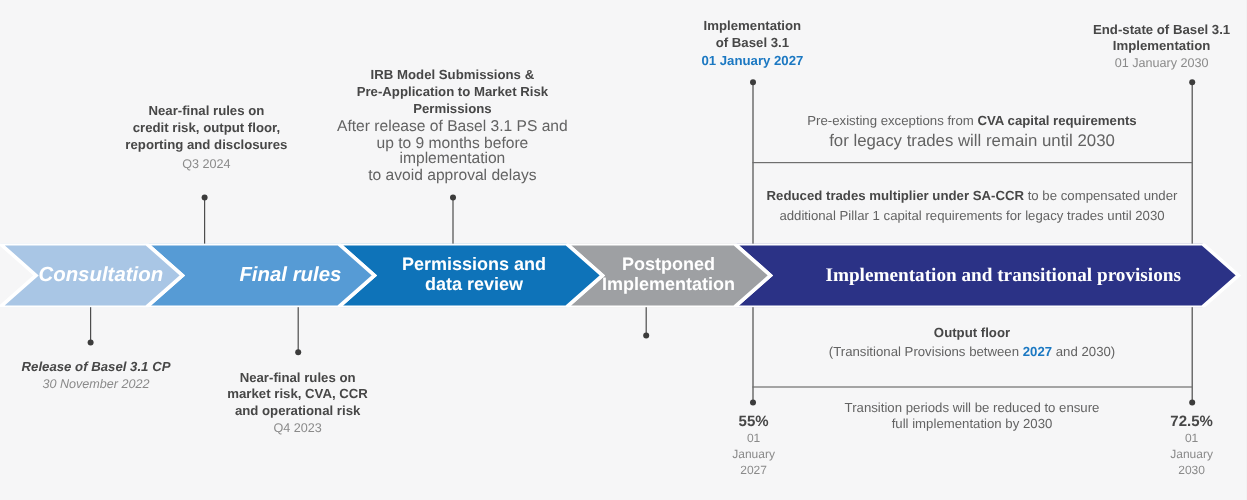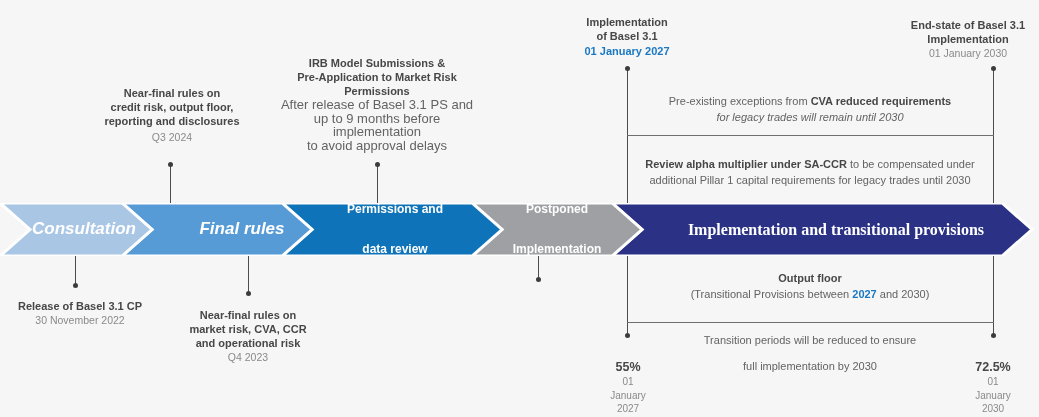--- a/index.html
+++ b/index.html
@@ -27,23 +27,23 @@
     border-radius: 50%; background: #3c3c3c;
   }
   .band-label {
     position: absolute; top: 203px; height: 53px;
     display: flex; flex-direction: column;
     align-items: center; justify-content: center;
     color: #ffffff; font-weight: bold; text-align: center;
   }
   .band-label .ln { line-height: 1.08; }
   .fs17 { font-size: 17px; font-style: italic; }
-  .fs15 { font-size: 12px; justify-content: space-between; }
+  .fs15 { font-size: 15px; }
   .fs16 { font-size: 16px; font-family: Liberation Serif, serif; }
-  .pct { font-weight: bold; color: #474747; font-size: 12.5px; line-height: 15px; margin-top: 16px; }
+  .pct { font-weight: bold; color: #474747; font-size: 12.5px; line-height: 15px; }
   .small-date { font-weight: normal; color: #8a8a8a; font-size: 10px; line-height: 13.5px; }
 </style>
 </head>
 <body>
 
 <div id="stage">
 
   <svg class="abs" style="left:0; top:203px;" width="1039" height="53" viewBox="0 0 1039 53">
     <polygon stroke="#ffffff" stroke-width="3" points="612,0 1002,0 1032,26.5 1002,53 612,53 642,26.5" fill="#2b3286"></polygon>
     <polygon stroke="#ffffff" stroke-width="3" points="472,0 612,0 642,26.5 612,53 472,53 502,26.5" fill="#9ea0a3"></polygon>
@@ -124,59 +124,59 @@
   </div>
 
   <div class="abs center" style="left:878px; top:18px; width:180px;">
     <div class="t-bold">End-state of Basel 3.1</div>
     <div class="t-bold">Implementation</div>
     <div class="t-date" style="margin-top:1px;">01 January 2030</div>
   </div>
 
   <div class="abs center nowrap" style="left:630px; top:93px; width:360px;">
     <div class="t-body" style="font-size:11px; line-height:16px;">
-      <span>Pre-existing exceptions from </span><span class="t-bold" style="font-size:11px;">CVA reduced requirements</span>
+      <span>Pre-existing exceptions from </span><span class="t-bold" style="font-size:11px;">CVA capital requirements</span>
     </div>
-    <div class="t-body" style="font-size:11px; line-height:16px;font-style:italic;">for legacy trades will remain until 2030</div>
+    <div class="t-body" style="font-size:14px; line-height:16px;">for legacy trades will remain until 2030</div>
   </div>
 
   <div class="abs center nowrap" style="left:628px; top:156px; width:364px;">
     <div class="t-body" style="font-size:11px; line-height:16px;">
-      <span class="t-bold" style="font-size:11px;">Review alpha multiplier under SA-CCR</span><span> to be compensated under</span>
+      <span class="t-bold" style="font-size:11px;">Reduced trades multiplier under SA-CCR</span><span> to be compensated under</span>
     </div>
     <div class="t-body" style="font-size:11px; line-height:16px;">additional Pillar 1 capital requirements for legacy trades until 2030</div>
   </div>
 
   <div class="abs center nowrap" style="left:630px; top:271px; width:360px;">
     <div class="t-bold" style="line-height:15px;">Output floor</div>
     <div class="t-body" style="font-size:11px; line-height:16px;">
       <span>(Transitional Provisions between </span><span class="t-accent" style="font-size:11px;">2027</span><span> and 2030)</span>
     </div>
   </div>
 
   <div class="abs center nowrap" style="left:660px; top:334px; width:300px;">
     <div class="t-body" style="font-size:11px; line-height:13.5px;">Transition periods will be reduced to ensure</div>
-    <div class="t-body" style="font-size:11px; line-height:13.5px;margin-top:12px;">full implementation by 2030</div>
+    <div class="t-body" style="font-size:11px; line-height:13.5px;">full implementation by 2030</div>
   </div>
 
   <div class="abs center" style="left:588px; top:344px; width:80px;">
     <div class="pct">55%</div>
     <div class="small-date">01</div>
     <div class="small-date">January</div>
     <div class="small-date">2027</div>
   </div>
 
   <div class="abs center" style="left:953px; top:344px; width:80px;">
     <div class="pct">72.5%</div>
     <div class="small-date">01</div>
     <div class="small-date">January</div>
     <div class="small-date">2030</div>
   </div>
 
-  <div class="abs center" style="left:0px; top:299px; width:160px;">
+  <div class="abs center" style="left:0px; top:299px; width:160px;font-style:italic;">
     <div class="t-bold">Release of Basel 3.1 CP</div>
     <div class="t-date" style="margin-top:1px;">30 November 2022</div>
   </div>
 
   <div class="abs center" style="left:158px; top:308px; width:180px;">
     <div class="t-bold">Near-final rules on</div>
     <div class="t-bold">market risk, CVA, CCR</div>
     <div class="t-bold">and operational risk</div>
     <div class="t-date" style="margin-top:1px;">Q4 2023</div>
   </div>

